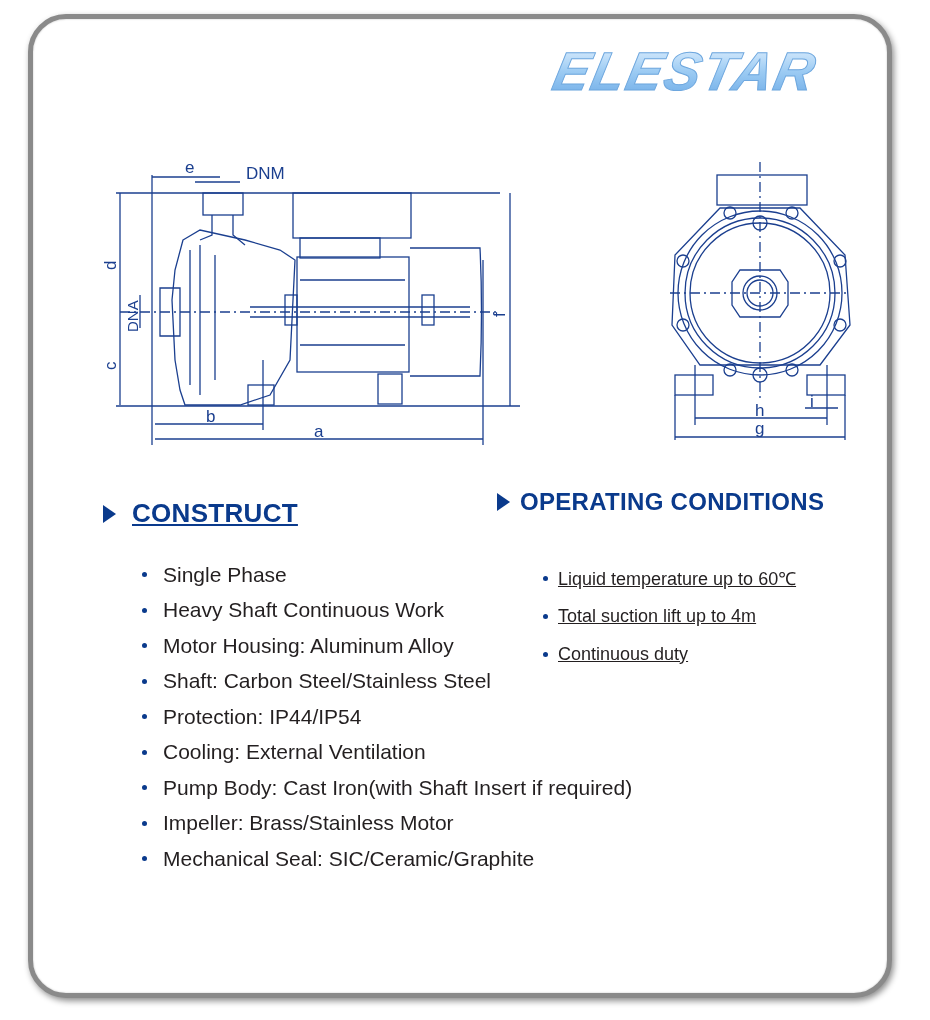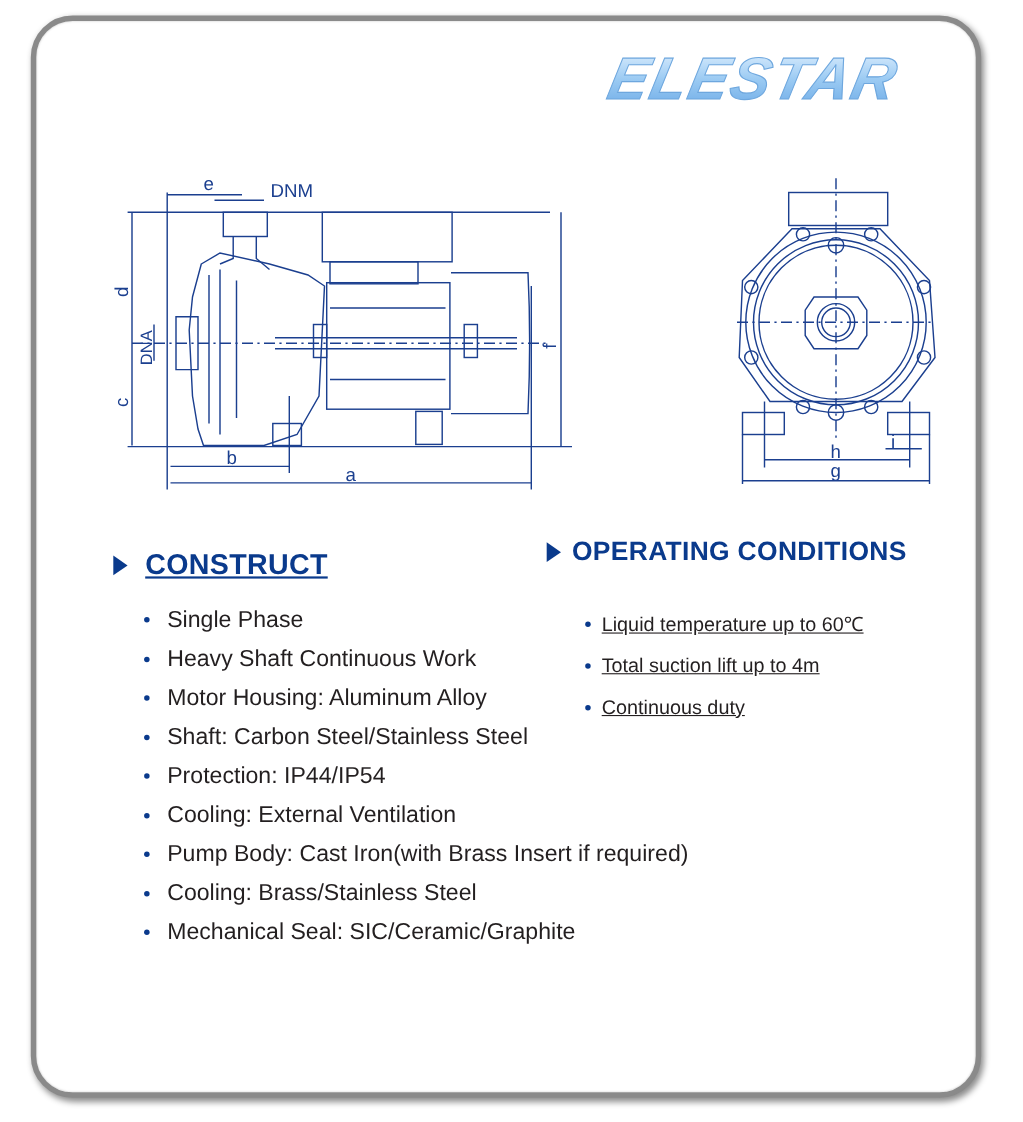--- a/index.html
+++ b/index.html
@@ -16,21 +16,21 @@
   .logo svg { width:100%; height:100%; }
   .drawing { position:absolute; }
   .section-title {
     position:absolute; font-weight:bold; color:#0a3a8c; font-size:26px; letter-spacing:0.3px;
     display:flex; align-items:center;
   }
   .section-title .tri {
     width:0; height:0; border-top:9px solid transparent; border-bottom:9px solid transparent;
     border-left:13px solid #0a3a8c; margin-right:16px;
   }
-  ul.list { position:absolute; margin:5px; padding:0; list-style:none; color:#231f20; }
+  ul.list { position:absolute; margin:16px; padding:0; list-style:none; color:#231f20; }
   ul.list li { display:flex; align-items:center; }
   ul.list li .dot { width:5px; height:5px; border-radius:50%; background:#0a3a8c; flex:none; }
   .construct li { font-size:21px; height:35.5px; }
   .construct li .dot { margin-right:16px; }
   .operating li { font-size:18px; height:38px; }
   .operating li .dot { margin-right:10px; }
   .dim { font-family:"Liberation Sans", sans-serif; fill:#1b3f8f; }
 </style>
 </head>
 <body>
@@ -162,25 +162,25 @@
   <li>
       <span class="dot"></span>
       <span>Protection: IP44/IP54</span>
     </li>
   <li>
       <span class="dot"></span>
       <span>Cooling: External Ventilation</span>
     </li>
   <li>
       <span class="dot"></span>
-      <span>Pump Body: Cast Iron(with Brass Insert if required)</span>
-    </li>
-  <li>
-      <span class="dot"></span>
-      <span>Cooling: Brass/Stainless Steel</span>
+      <span>Pump Body: Cast Iron(with Shaft Insert if required)</span>
+    </li>
+  <li>
+      <span class="dot"></span>
+      <span>Impeller: Brass/Stainless Motor</span>
     </li>
   <li>
       <span class="dot"></span>
       <span>Mechanical Seal: SIC/Ceramic/Graphite</span>
     </li>
 </ul>
 
 <div class="section-title" style="left:497px;top:488px;font-size:24px;">
   <span class="tri" style="margin-right:10px;"></span>
   <span>OPERATING CONDITIONS</span>

